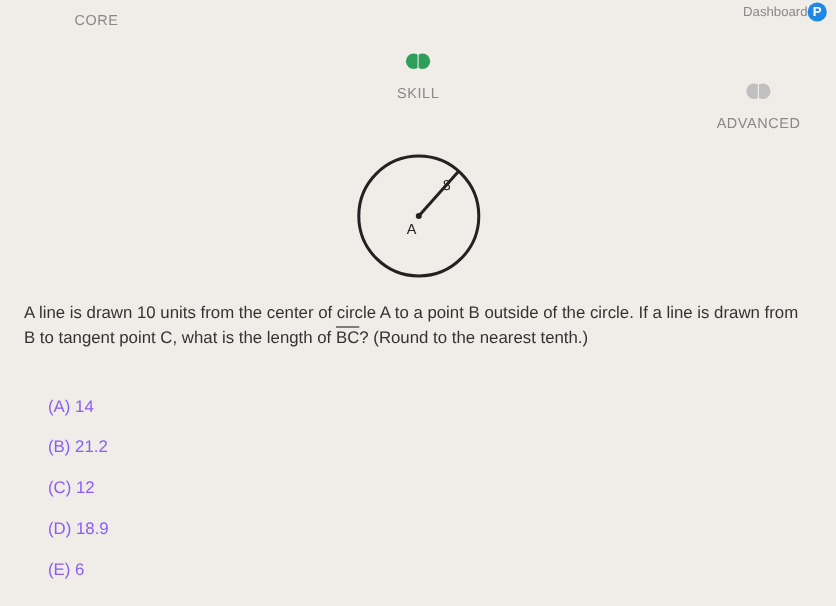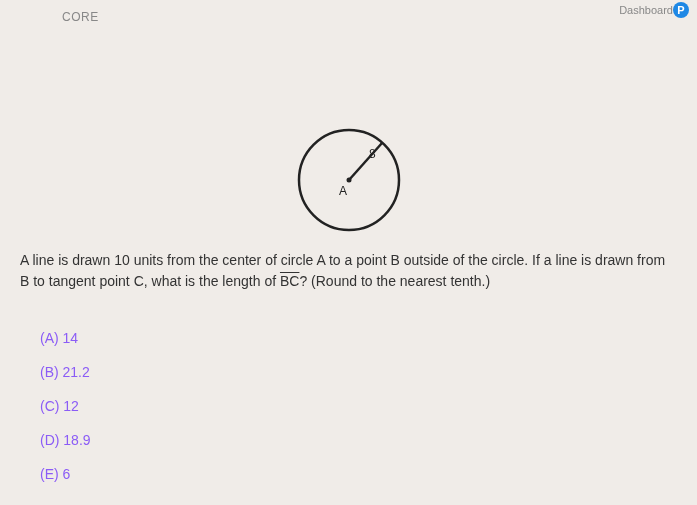--- a/index.html
+++ b/index.html
@@ -94,20 +94,40 @@
 
 <div class="topbar">
   <span class="topbar-text">Dashboard</span>
   <span class="p-icon">P</span>
 </div>
 
 <div class="levels">
   <div class="level level-core">
     <div class="level-label">CORE</div>
   </div>
+  <div class="level level-skill">
+    <span class="brain-icon">
+      <svg viewBox="0 0 24 24" width="22" height="22">
+          <circle cx="8" cy="12" r="7" fill="#2e9e5b"></circle>
+          <circle cx="16" cy="12" r="7" fill="#2e9e5b"></circle>
+          <line x1="12" y1="5" x2="12" y2="19" stroke="#f0ece8" stroke-width="1"></line>
+        </svg>
+    </span>
+    <div class="level-label">SKILL</div>
+  </div>
+  <div class="level level-advanced">
+    <span class="brain-icon">
+      <svg viewBox="0 0 24 24" width="22" height="22">
+          <circle cx="8" cy="12" r="7" fill="#c0c0c0"></circle>
+          <circle cx="16" cy="12" r="7" fill="#c0c0c0"></circle>
+          <line x1="12" y1="5" x2="12" y2="19" stroke="#f0ece8" stroke-width="1"></line>
+        </svg>
+    </span>
+    <div class="level-label">ADVANCED</div>
+  </div>
 </div>
 
 <div class="diagram-wrap">
   <svg width="120" height="120" viewBox="0 0 120 120">
     <circle cx="60" cy="60" r="50" fill="none" stroke="#222" stroke-width="2.5"></circle>
     <line x1="60" y1="60" x2="93" y2="23" stroke="#222" stroke-width="2.5"></line>
     <circle cx="60" cy="60" r="2.5" fill="#222"></circle>
     <text x="80" y="38" font-size="12" fill="#222">8</text>
     <text x="50" y="75" font-size="12" fill="#222">A</text>
   </svg>

